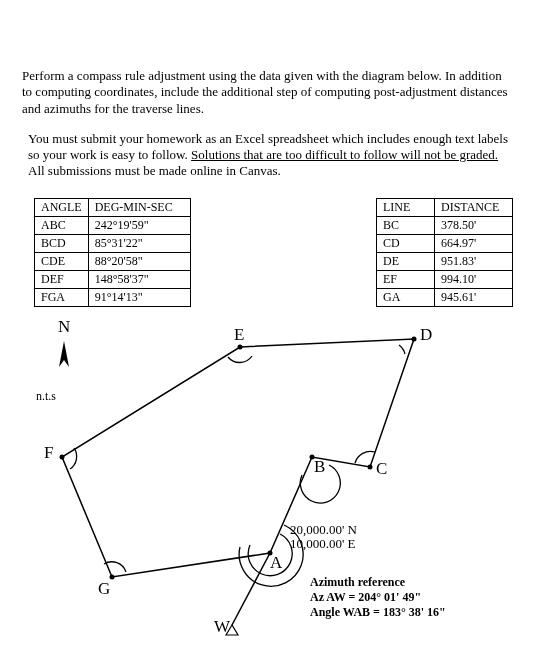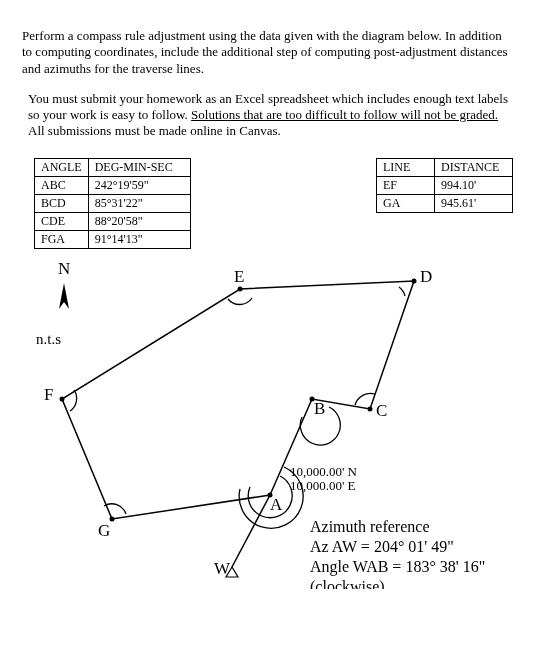--- a/index.html
+++ b/index.html
@@ -11,20 +11,21 @@
       font-family: 'Times New Roman', Times, serif;
       font-size: 13px;
       color: #000;
       background: #fff;
       width: 535px;
       padding: 28px 22px 10px 22px;
     }
     .intro-text {
       margin-bottom: 14px;
       line-height: 1.25;
+      margin-top: 40px;
     }
     .instructions {
       margin-bottom: 18px;
       line-height: 1.25;
       padding-left: 6px;
     }
     .underline {
       text-decoration: underline;
     }
     .tables-row {
@@ -66,33 +67,34 @@
       height: 320px;
       margin-top: 6px;
     }
     .diagram-wrap svg {
       position: absolute;
       left: 0;
       top: 0;
     }
     .diag-label {
       position: absolute;
-      font-size: 15px;
+      font-size: 12px;
       font-family: 'Times New Roman', serif;
     }
     .diag-large {
       font-size: 17px;
     }
     .coord-text {
       font-size: 13px;
       line-height: 1.15;
     }
     .az-text {
-      font-size: 16px;
+      font-size: 12px;
       line-height: 1.25;
+      font-weight: bold;
     }
   </style>
 </head>
 <body>
 
 <div class="intro-text">Perform a compass rule adjustment using the data given with the diagram below. In addition to computing coordinates, include the additional step of computing post-adjustment distances and azimuths for the traverse lines.</div>
 
 <div class="instructions">
   <span>You must submit your homework as an Excel spreadsheet which includes enough text labels so your work is easy to follow. </span><span class="underline">Solutions that are too difficult to follow will not be graded.</span><span> All submissions must be made online in Canvas.</span>
 </div>
@@ -111,32 +113,48 @@
         </tr>
     <tr>
           <td>BCD</td>
           <td>85°31'22"</td>
         </tr>
     <tr>
           <td>CDE</td>
           <td>88°20'58"</td>
         </tr>
     <tr>
+          <td>DEF</td>
+          <td>148°58'37"</td>
+        </tr>
+    <tr>
           <td>FGA</td>
           <td>91°14'13"</td>
         </tr>
   </tbody>
     </table>
 
   <table class="distance-table">
     <tbody>
         <tr>
       <td>LINE</td>
       <td>DISTANCE</td>
     </tr>
+    <tr>
+          <td>BC</td>
+          <td>378.50'</td>
+        </tr>
+    <tr>
+          <td>CD</td>
+          <td>664.97'</td>
+        </tr>
+    <tr>
+          <td>DE</td>
+          <td>951.83'</td>
+        </tr>
     <tr>
           <td>EF</td>
           <td>994.10'</td>
         </tr>
     <tr>
           <td>GA</td>
           <td>945.61'</td>
         </tr>
   </tbody>
     </table>
@@ -190,24 +208,23 @@
   <span class="diag-label diag-large" style="left:248px; top:236px;">A</span>
   <span class="diag-label diag-large" style="left:292px; top:140px;">B</span>
   <span class="diag-label diag-large" style="left:354px; top:142px;">C</span>
   <span class="diag-label diag-large" style="left:398px; top:8px;">D</span>
   <span class="diag-label diag-large" style="left:212px; top:8px;">E</span>
   <span class="diag-label diag-large" style="left:22px; top:126px;">F</span>
   <span class="diag-label diag-large" style="left:76px; top:262px;">G</span>
   <span class="diag-label diag-large" style="left:192px; top:300px;">W</span>
 
   <div class="diag-label coord-text" style="left:268px; top:206px;">
-    <div>10,000.00' N</div>
+    <div>20,000.00' N</div>
     <div>10,000.00' E</div>
   </div>
 
   <div class="diag-label az-text" style="left:288px; top:258px;">
     <div>Azimuth reference</div>
     <div>Az AW = 204° 01' 49"</div>
     <div>Angle WAB = 183° 38' 16"</div>
-    <div>(clockwise)</div>
   </div>
 
 </div>
 
 </body></html>

